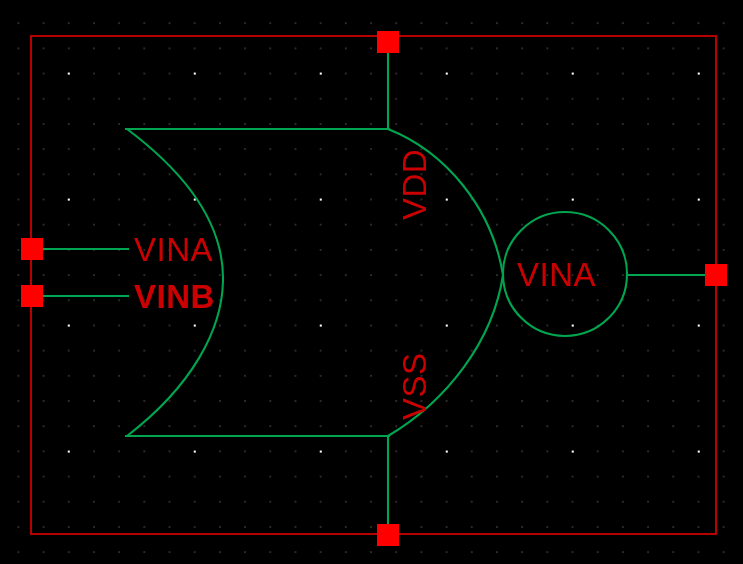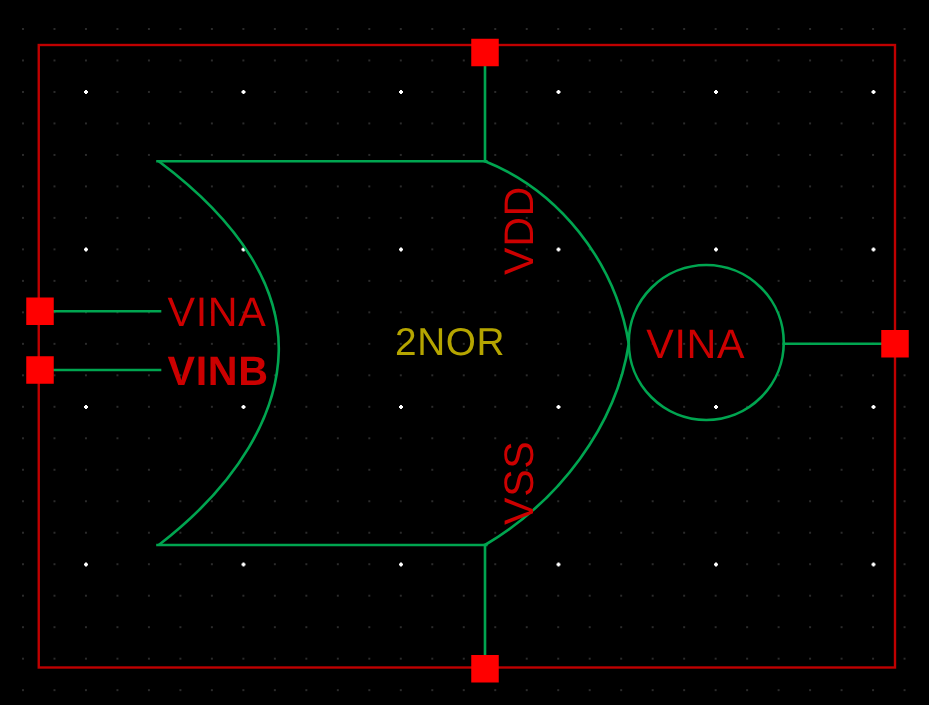--- a/index.html
+++ b/index.html
@@ -124,15 +124,14 @@
   <div class="label label-pin rot90" style="left:398px; top:220px;">VDD</div>
 
   <div class="label label-pin" style="left:134px; top:233px;">VINA</div>
 
   <div class="label label-pin" style="left:134px; top:280px;font-weight:bold;">VINB</div>
 
   <div class="label label-pin rot90" style="left:398px; top:420px;">VSS</div>
 
   <div class="label label-pin" style="left:517px; top:258px;">VINA</div>
 
-  <div class="label label-name" style="left:316px; top:258px;">2NOR</div>
 
 </div>
 
 </body></html>

